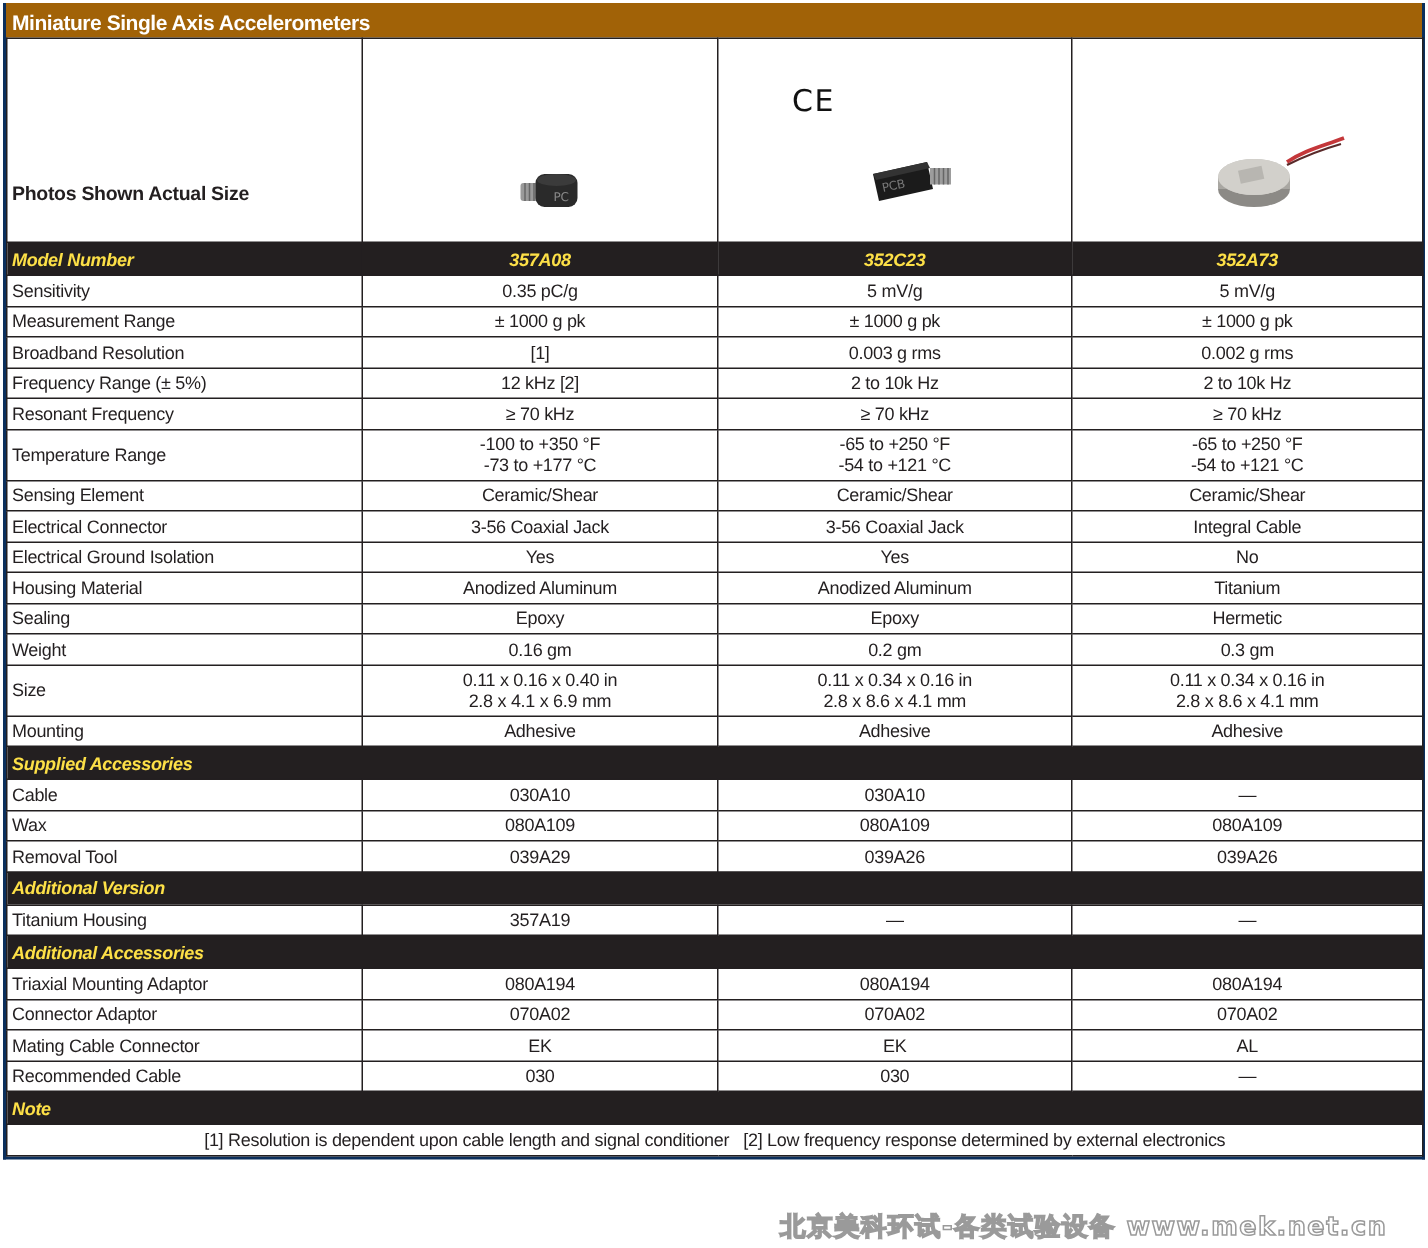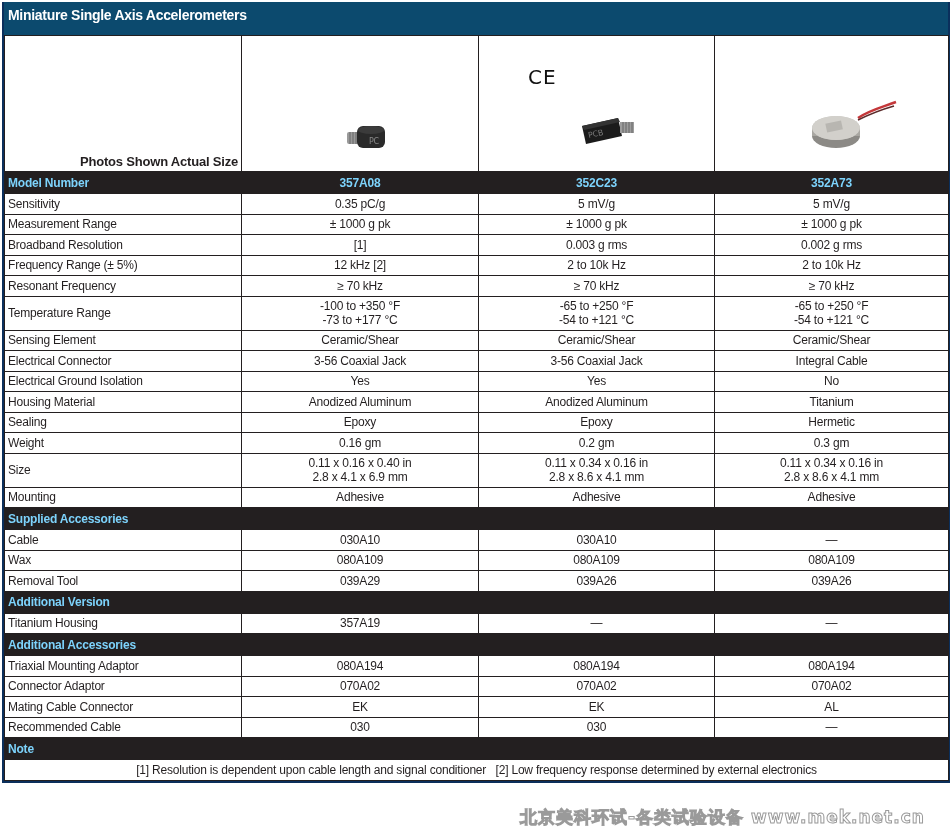--- a/index.html
+++ b/index.html
@@ -1,27 +1,27 @@
 <!DOCTYPE html>
 <html><head>
 <meta charset="utf-8">
 <style>
   html,body{margin:0;padding:0;background:#ffffff;}
   body{width:952px;height:832px;position:relative;overflow:hidden;font-family:"Liberation Sans",sans-serif;}
   .sheet{position:absolute;left:2px;top:2px;width:944px;border:2px solid #0b2f5c;border-top:none;background:#fff;}
-  .title{height:33px;background:#0c4a6e;color:#fff;font-weight:bold;font-size:14px;line-height:27px;padding-left:4px;letter-spacing:-0.3px;transform-origin:left;}
+  .title{height:23px;background:#a16207;color:#fff;font-weight:bold;font-size:14px;line-height:27px;padding-left:4px;letter-spacing:-0.3px;transform-origin:left;}
   table{border-collapse:collapse;width:944px;table-layout:fixed;}
   td{border:1px solid #231f20;font-size:12px;color:#231f20;padding:0 3px;height:19.5px;line-height:14px;letter-spacing:-0.2px;}
   td.lbl{text-align:left;}
   td.val{text-align:center;}
-  tr.dark td{background:#231f20;color:#7dd3fc;font-weight:bold;border-color:#231f20;height:21px;}
+  tr.dark td{background:#231f20;color:#fde047;font-weight:bold;border-color:#231f20;height:21px;font-style:italic;}
   tr.dark td.val{text-align:center;}
   tr.tall td{height:33px;}
   tr.photo td{height:135px;vertical-align:bottom;}
-  .photo-label{font-weight:bold;font-size:13px;text-align:right;padding-bottom:2px;}
+  .photo-label{font-weight:bold;font-size:13px;text-align:left;padding-bottom:25px;}
   .ph{position:relative;height:135px;}
   .note td{height:20px;text-align:center;}
   .watermark{position:absolute;left:520px;top:806px;font-size:17px;color:#fff;-webkit-text-stroke:1px #9a9a9a;letter-spacing:1px;font-weight:bold;font-family:"DejaVu Sans",sans-serif;text-align:center;}
   .ce{position:absolute;left:46px;top:34px;font-size:20px;color:#111;font-family:"DejaVu Sans",sans-serif;letter-spacing:1px;}
   .sensor1{position:absolute;left:100px;top:86px;width:44px;height:30px;}
   .sensor2{position:absolute;left:96px;top:78px;width:60px;height:34px;}
   .sensor3{position:absolute;left:90px;top:64px;width:90px;height:50px;}
 </style>
 </head>
 <body>

